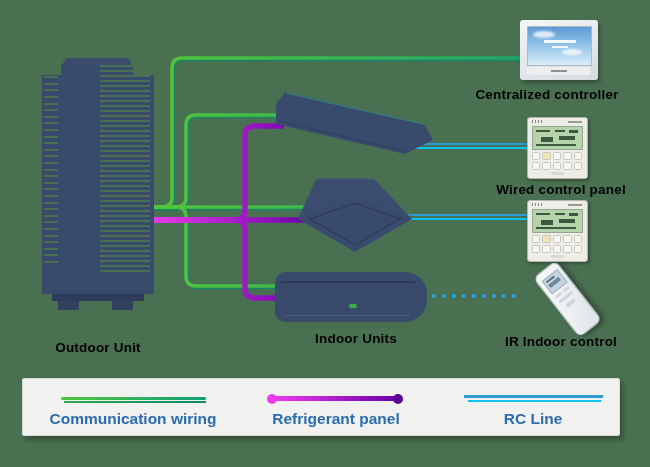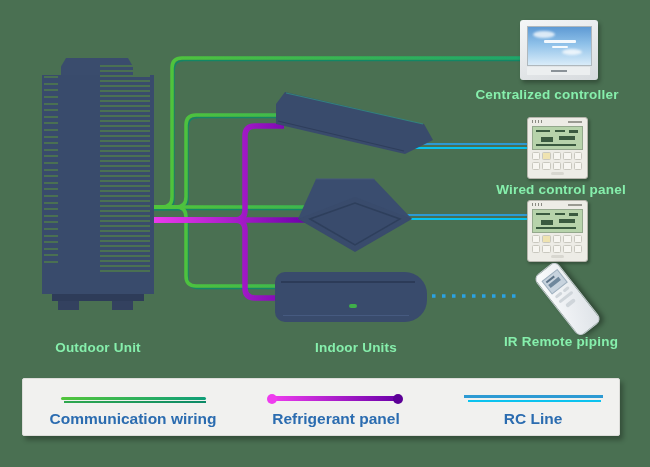--- a/index.html
+++ b/index.html
@@ -5,21 +5,21 @@
   html,body{margin:0;padding:0;}
   #stage{
     position:relative;width:650px;height:467px;overflow:hidden;
     background:#4A7052;
     font-family:"Liberation Sans",sans-serif;
   }
   #wiring{position:absolute;left:0;top:0;z-index:1;}
   .dev{position:absolute;z-index:2;}
   .diagram-label{
     position:absolute;z-index:3;transform:translateX(-50%);
-    color:#86efac;font-weight:bold;font-size:13.5px;white-space:nowrap;
+    color:#000000;font-weight:bold;font-size:13.5px;white-space:nowrap;
     letter-spacing:.2px;
   }
   
   #outdoor{left:40px;top:57px;width:116px;height:256px;}
   #outdoor .cap{position:absolute;left:21px;top:1px;width:72px;height:19px;background:#3A4C6D;
     clip-path:polygon(0 45%,7% 0,93% 0,100% 45%,100% 100%,0 100%);}
   #outdoor .body{position:absolute;left:2px;top:18px;width:112px;height:219px;
     background:linear-gradient(90deg,#40527200,#394B6C 55%,#35466600);background-color:#394B6C;}
   #outdoor .slatsL{position:absolute;left:4px;top:8px;width:14px;height:200px;
     background:repeating-linear-gradient(180deg,transparent 0 4.6px,#4A7052 4.6px 6.6px);}
@@ -241,22 +241,22 @@
       <div class="lm"></div>
       <div class="lm2"></div>
     </div>
     <div class="b b1"></div>
     <div class="b b2"></div>
     <div class="b b3"></div>
     <div class="b b4"></div>
   </div>
 
   <div class="diagram-label" style="left:98px;top:340px;">Outdoor Unit</div>
-  <div class="diagram-label" style="left:356px;top:340px;">Indoor Units</div>
-  <div class="diagram-label" style="left:561px;top:334px;">IR Remote piping</div>
+  <div class="diagram-label" style="left:356px;top:331px;">Indoor Units</div>
+  <div class="diagram-label" style="left:561px;top:334px;">IR Indoor control</div>
   <div class="diagram-label" style="left:547px;top:87px;">Centralized controller</div>
   <div class="diagram-label" style="left:561px;top:182px;">Wired control panel</div>
 
   <div id="legend">
     <div id="leg-comm-line">
       <div class="echo"></div>
     </div>
     <div class="legend-label" style="left:110px;top:31px;">Communication wiring</div>
 
     <div id="leg-refr-line">

